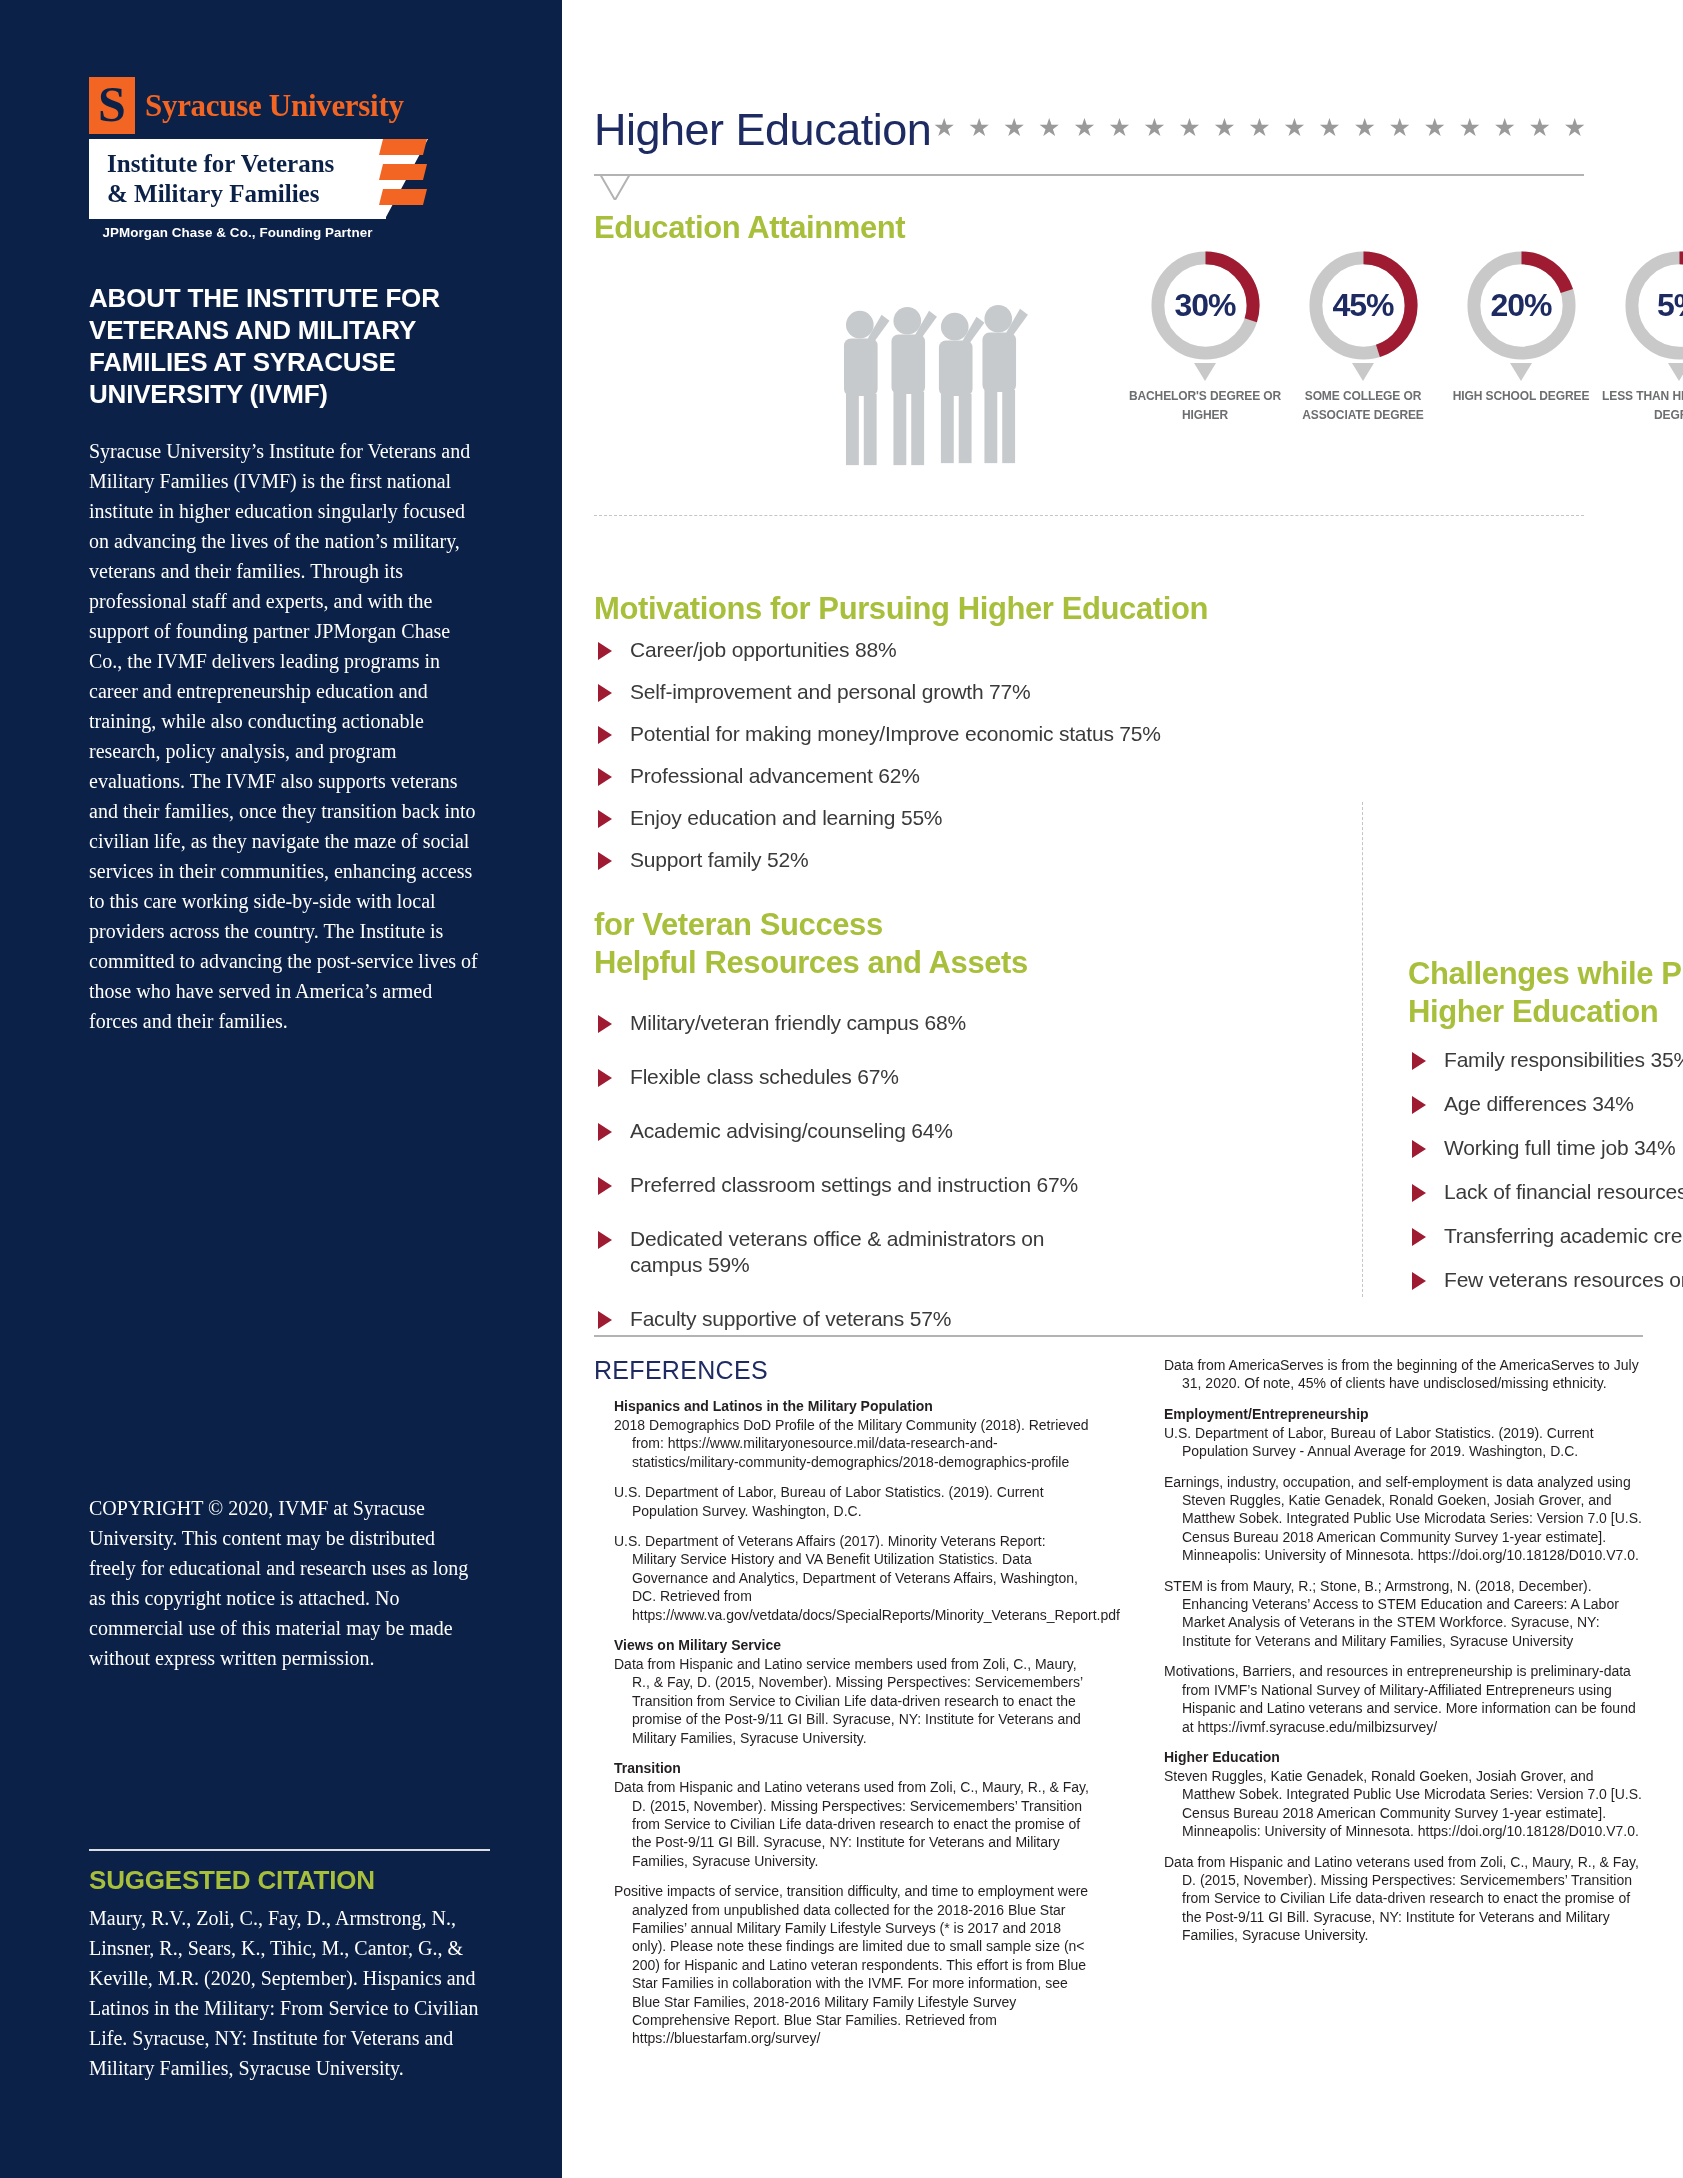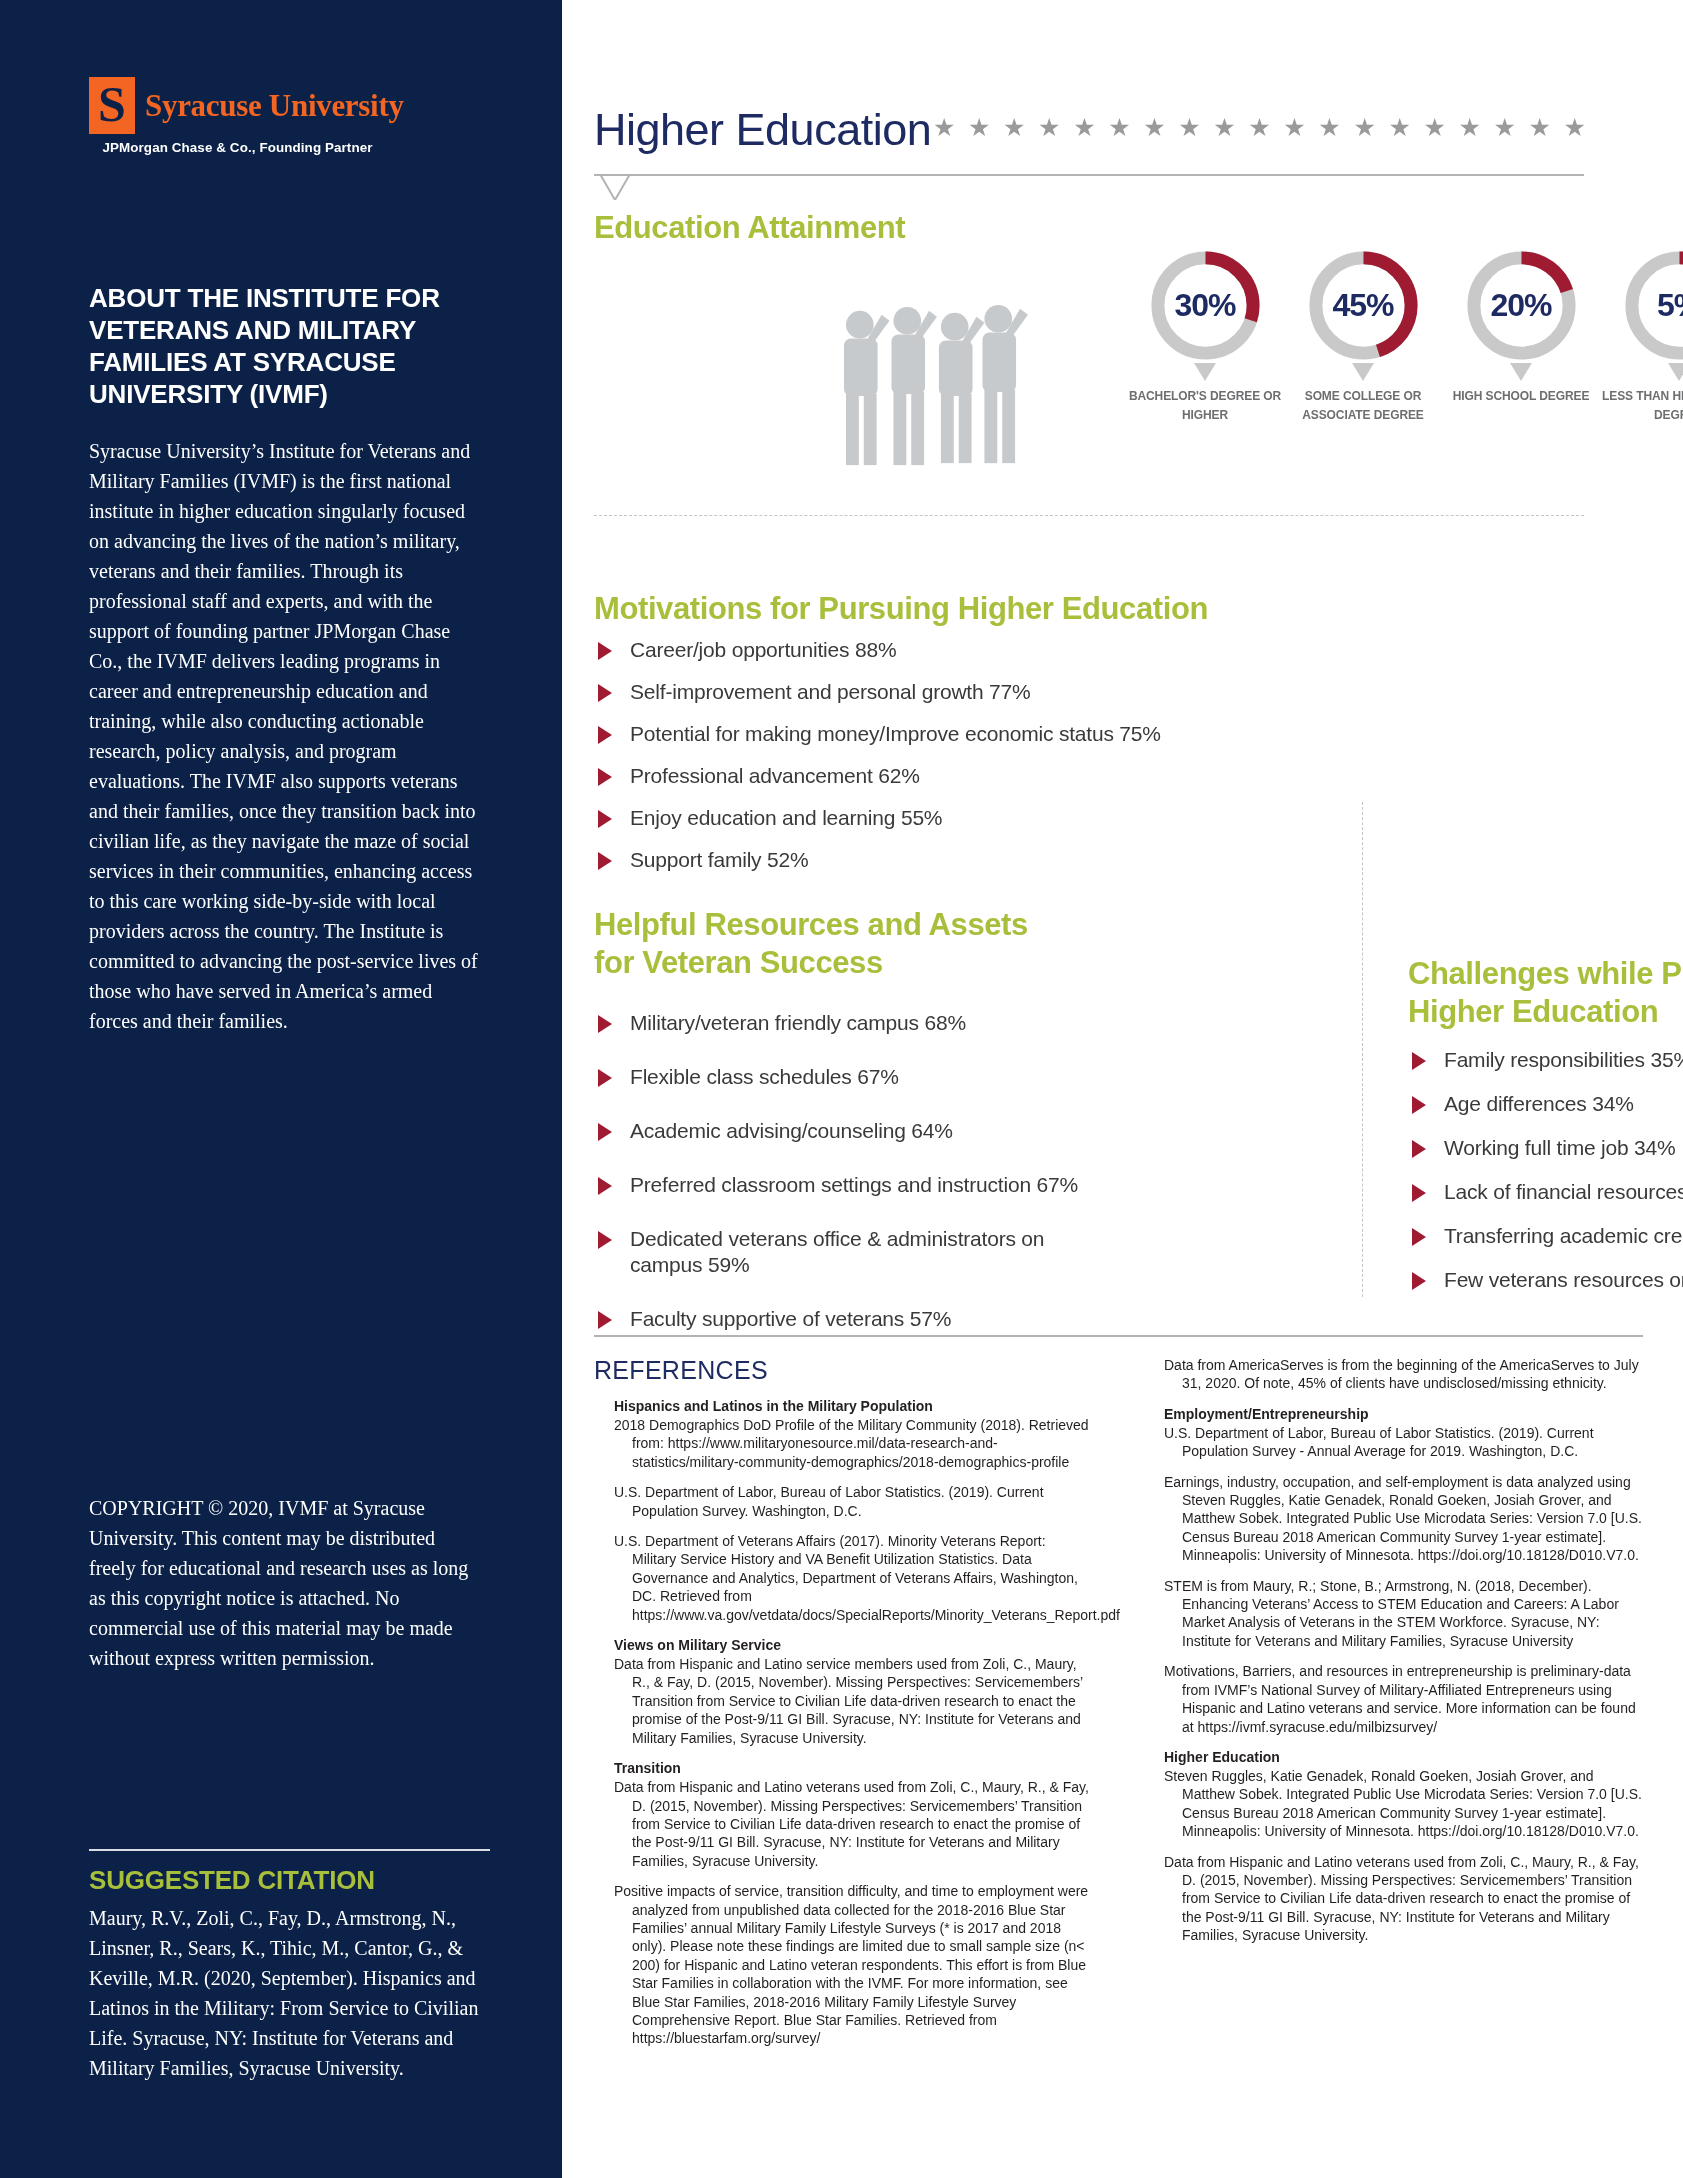--- a/index.html
+++ b/index.html
@@ -191,20 +191,30 @@
 </style>
 </head>
 <body>
 
 <div id="sidebar">
 
   <div class="logo-wrap">
     <div class="su-row">
       <div class="su-block">S</div>
       <div class="su-name">Syracuse University</div>
+    </div>
+    <div class="ivmf-box">
+      <div class="l1">Institute for Veterans</div>
+      <div class="l2">&amp; Military Families</div>
+      <div class="ivmf-wedge"></div>
+      <div class="ivmf-stripes">
+          <i></i>
+          <i></i>
+          <i></i>
+        </div>
     </div>
     <div class="founding">JPMorgan Chase &amp; Co., Founding Partner</div>
   </div>
 
   <div class="about-head">ABOUT THE INSTITUTE FOR VETERANS AND MILITARY FAMILIES AT SYRACUSE UNIVERSITY (IVMF)</div>
   <div class="about-body">Syracuse University’s Institute for Veterans and Military Families  (IVMF) is the first national institute in higher education singularly focused on advancing the lives of the nation’s military, veterans and their families. Through its professional staff and experts, and with the support of founding partner JPMorgan Chase Co., the IVMF delivers leading programs in career and entrepreneurship education and training, while also conducting actionable research, policy analysis, and program evaluations. The IVMF also supports veterans and their families, once they transition back into civilian life, as they navigate the maze of social services in their communities, enhancing access to this care working side-by-side with local providers across the country. The Institute is committed to advancing the post-service lives of those who have served in America’s armed forces and their families.</div>
 
   <div class="copyright">COPYRIGHT © 2020, IVMF at Syracuse University. This content may be distributed freely for educational and research uses as long as this copyright notice is attached. No commercial use of this material may be made without express written permission.</div>
 
   <div class="cite-rule"></div>
@@ -332,22 +342,22 @@
         <li><span class="tri"></span><span>Career/job opportunities 88%</span></li>
         <li><span class="tri"></span><span>Self-improvement and personal growth 77%</span></li>
         <li><span class="tri"></span><span>Potential for making money/Improve economic status 75%</span></li>
         <li><span class="tri"></span><span>Professional advancement 62%</span></li>
         <li><span class="tri"></span><span>Enjoy education and learning 55%</span></li>
         <li><span class="tri"></span><span>Support family 52%</span></li>
       </ul>
   </div>
 
   <div id="helpful">
+    <h2 class="sec-head">for Veteran Success</h2>
     <h2 class="sec-head">Helpful Resources and Assets</h2>
-    <h2 class="sec-head">for Veteran Success</h2>
     <ul class="bul" id="helpful-list">
         <li><span class="tri"></span><span>Military/veteran friendly campus 68%</span></li>
         <li><span class="tri"></span><span>Flexible class schedules 67%</span></li>
         <li><span class="tri"></span><span>Academic advising/counseling 64%</span></li>
         <li><span class="tri"></span><span>Preferred classroom settings and instruction 67%</span></li>
         <li><span class="tri"></span><span>Dedicated veterans office &amp; administrators on campus 59%</span></li>
         <li><span class="tri"></span><span>Faculty supportive of veterans 57%</span></li>
       </ul>
   </div>
 

